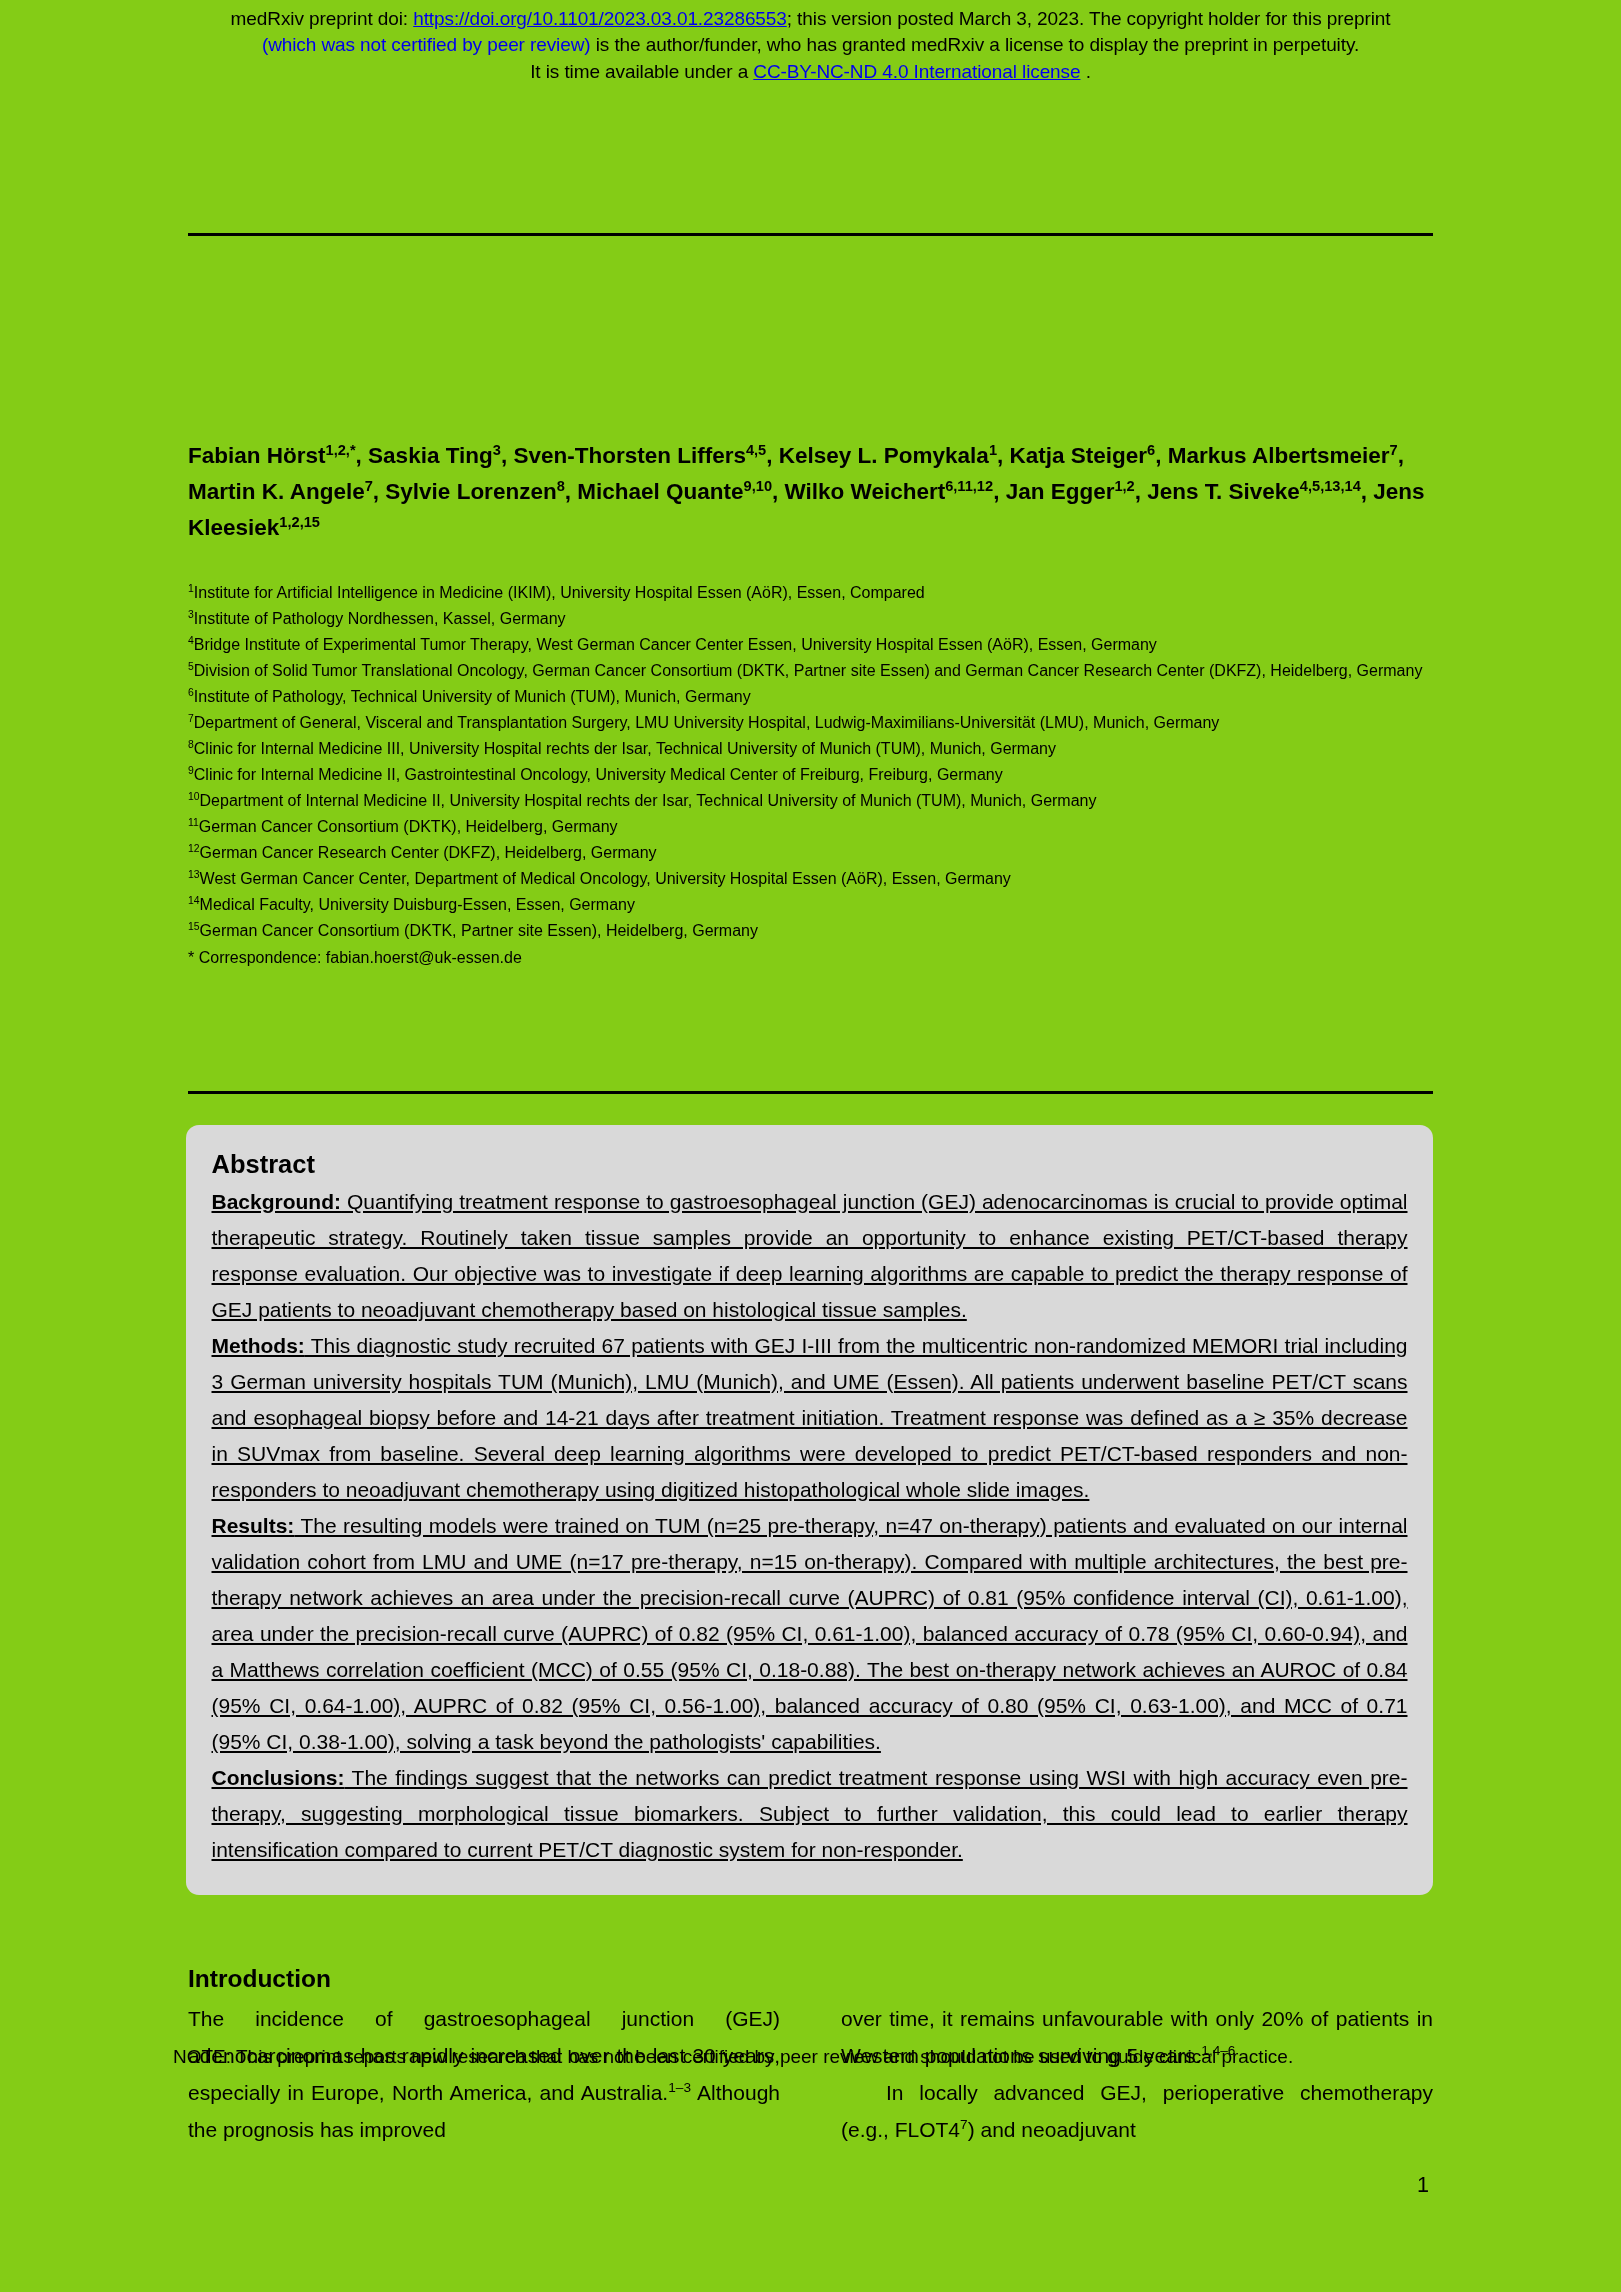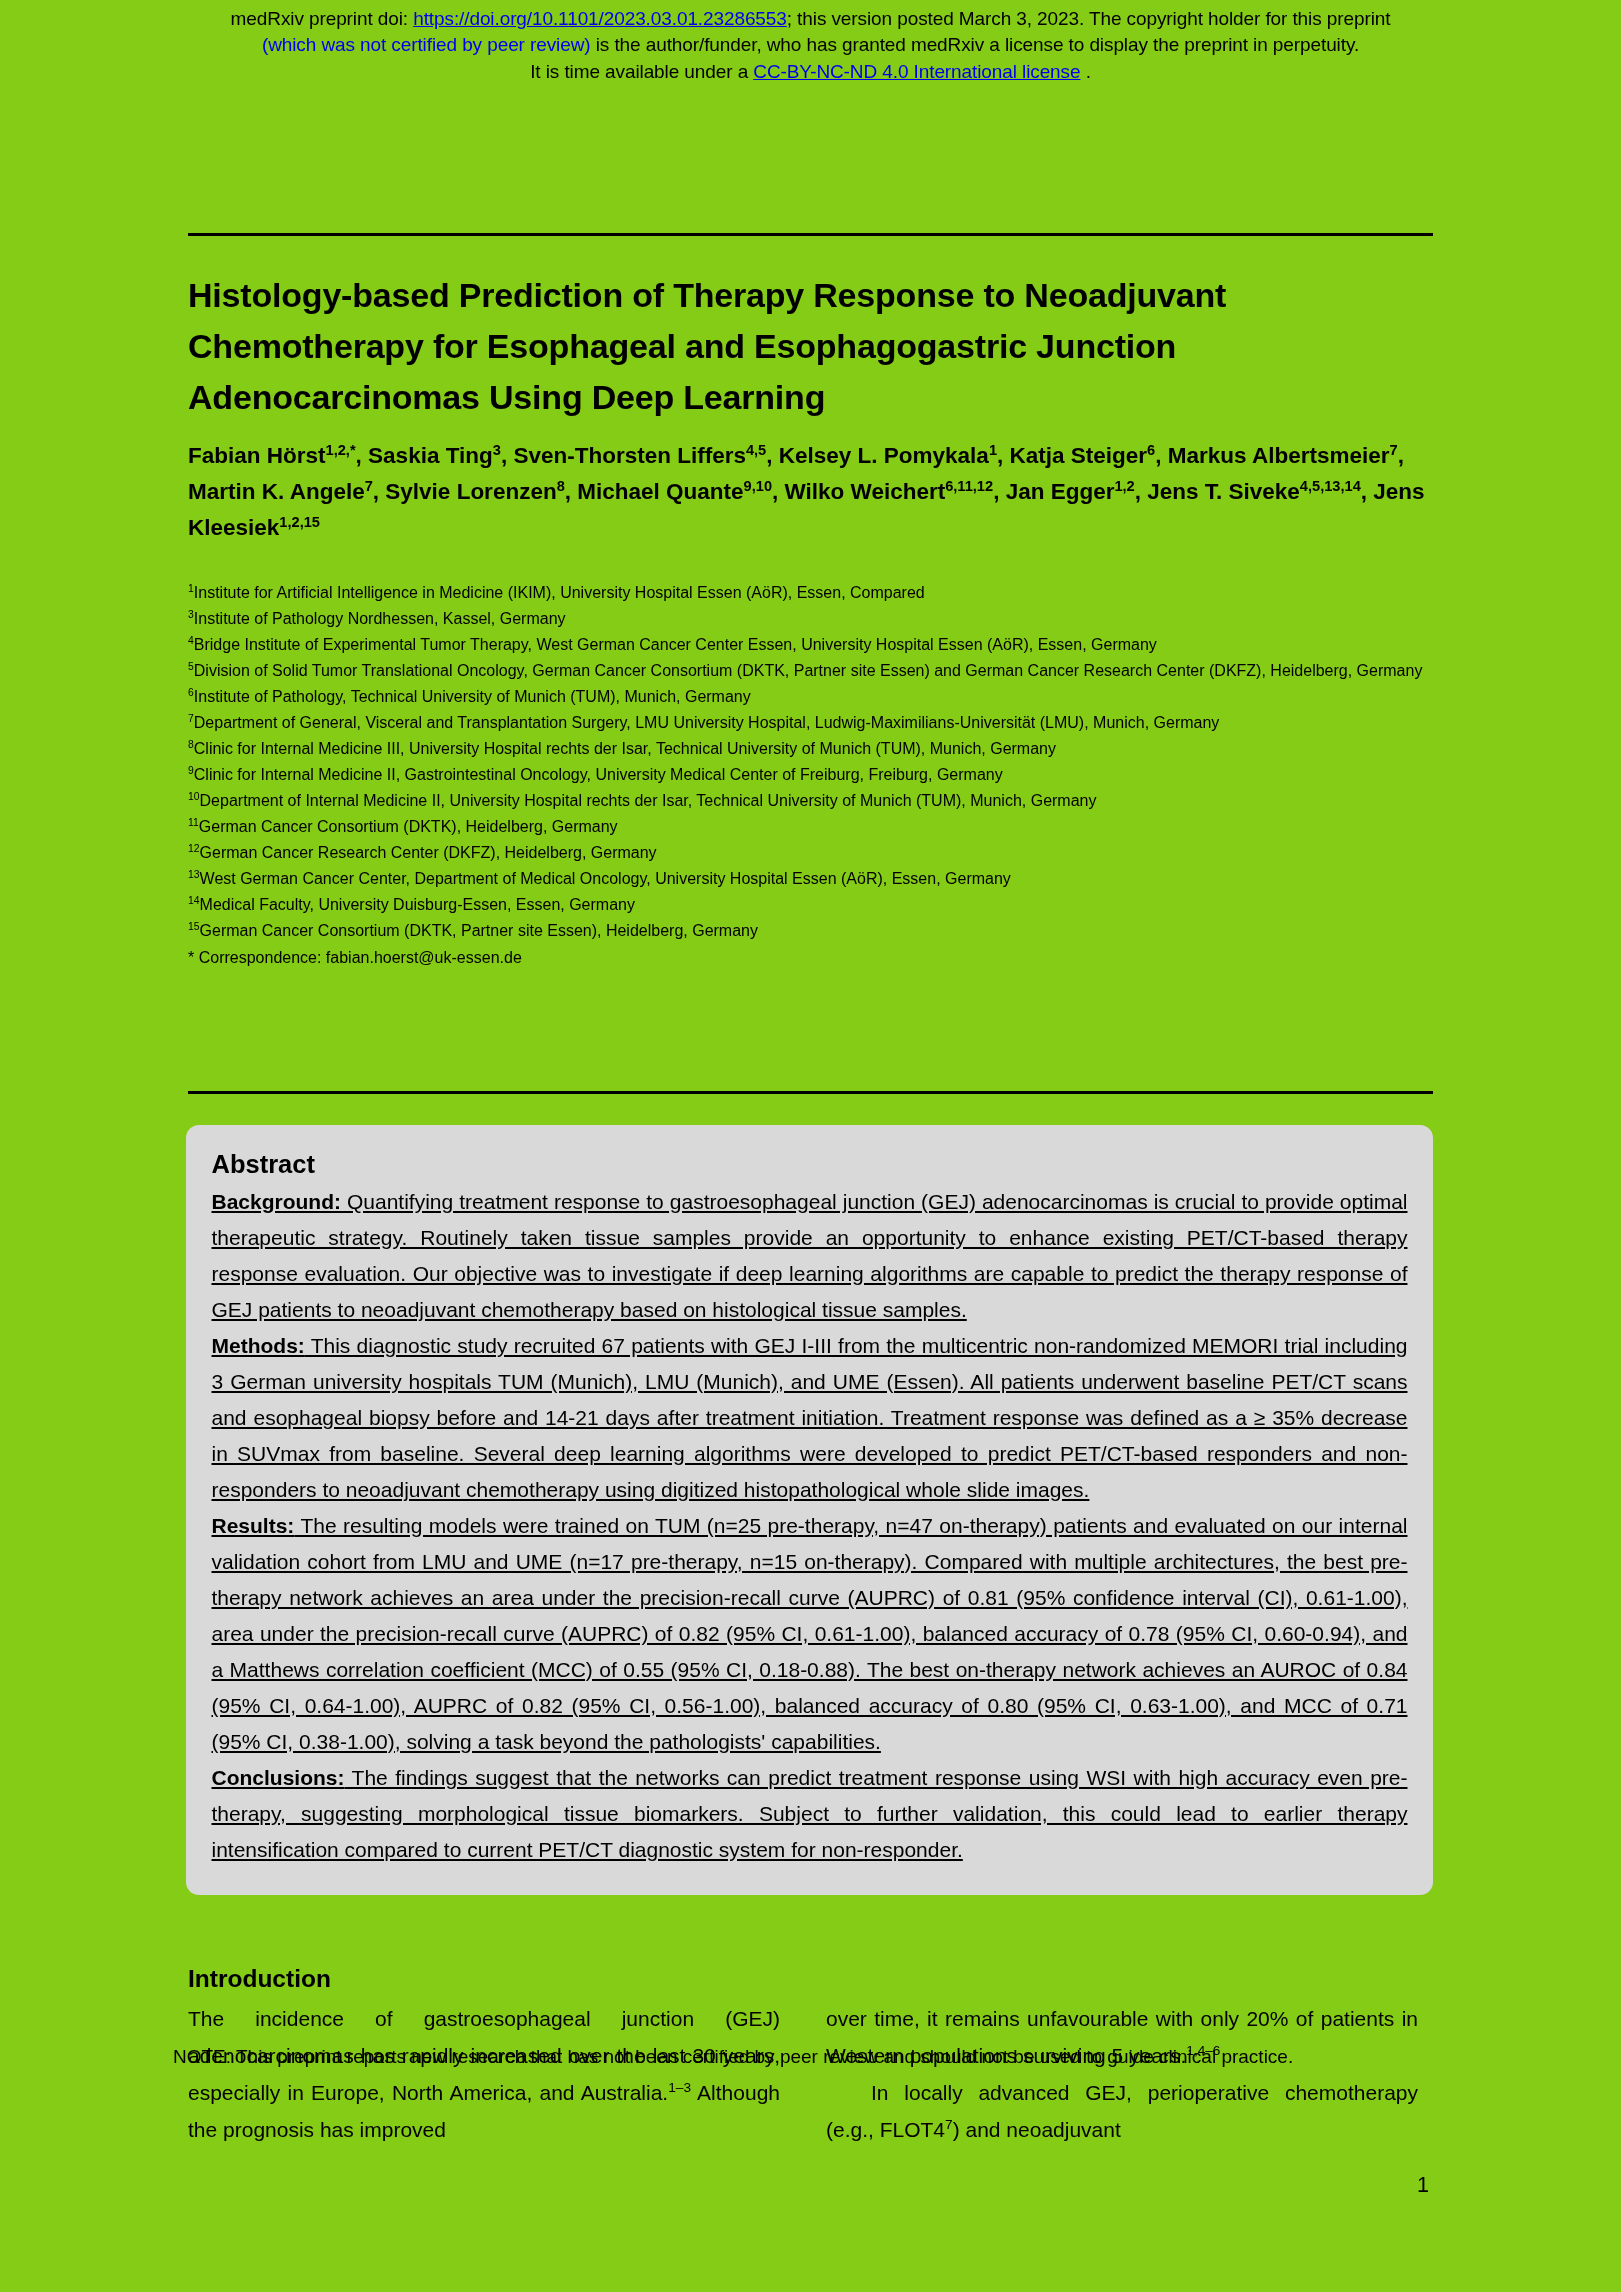--- a/index.html
+++ b/index.html
@@ -108,21 +108,21 @@
   }
   .abs-p b { font-weight: bold; }
 
   
   #body-cols {
     position: absolute;
     left: 188px;
     top: 1960px;
     width: 1245px;
     display: flex;
-    gap: 46px;
+    gap: 61px;
   }
   .col { width: 592px; }
   #intro-heading {
     font-size: 24.5px;
     font-weight: bold;
     line-height: 37px;
     margin: 0 0 2.9px 0;
   }
   .body-p {
     font-size: 21px;
@@ -161,21 +161,20 @@
 
   <div class="banner">
     <div class="banner-line"><span>medRxiv preprint doi: </span><a class="lnk" href="#">https://doi.org/10.1101/2023.03.01.23286553</a><span>; this version posted March 3, 2023. The copyright holder for this preprint</span></div>
     <div class="banner-line"><span class="blue">(which was not certified by peer review)</span><span> is the author/funder, who has granted medRxiv a license to display the preprint in perpetuity.</span></div>
     <div class="banner-line"><span>It is time available under a </span><a class="lnk" href="#">CC-BY-NC-ND 4.0 International license</a><span> .</span></div>
   </div>
 
   <div class="rule" id="rule-top"></div>
   <div class="rule" id="rule-mid"></div>
 
-  <h1 id="title">Histology-based Prediction of Therapy Response to Neoadjuvant Chemotherapy for Esophageal and Esophagogastric Junction Adenocarcinomas Using Deep Learning</h1>
 
   <div id="authors">Fabian Hörst<sup>1,2,*</sup>, Saskia Ting<sup>3</sup>, Sven-Thorsten Liffers<sup>4,5</sup>, Kelsey L. Pomykala<sup>1</sup>, Katja Steiger<sup>6</sup>, Markus Albertsmeier<sup>7</sup>, Martin K. Angele<sup>7</sup>, Sylvie Lorenzen<sup>8</sup>, Michael Quante<sup>9,10</sup>, Wilko Weichert<sup>6,11,12</sup>, Jan Egger<sup>1,2</sup>, Jens T. Siveke<sup>4,5,13,14</sup>, Jens Kleesiek<sup>1,2,15</sup></div>
 
   <div id="affiliations">
     <div id="aff-items">
         <div class="aff"><sup>1</sup><span>Institute for Artificial Intelligence in Medicine (IKIM), University Hospital Essen (AöR), Essen, Compared</span></div>
         <div class="aff"><sup>3</sup><span>Institute of Pathology Nordhessen, Kassel, Germany</span></div>
         <div class="aff"><sup>4</sup><span>Bridge Institute of Experimental Tumor Therapy, West German Cancer Center Essen, University Hospital Essen (AöR), Essen, Germany</span></div>
         <div class="aff"><sup>5</sup><span>Division of Solid Tumor Translational Oncology, German Cancer Consortium (DKTK, Partner site Essen) and German Cancer Research Center (DKFZ), Heidelberg, Germany</span></div>
         <div class="aff"><sup>6</sup><span>Institute of Pathology, Technical University of Munich (TUM), Munich, Germany</span></div>

